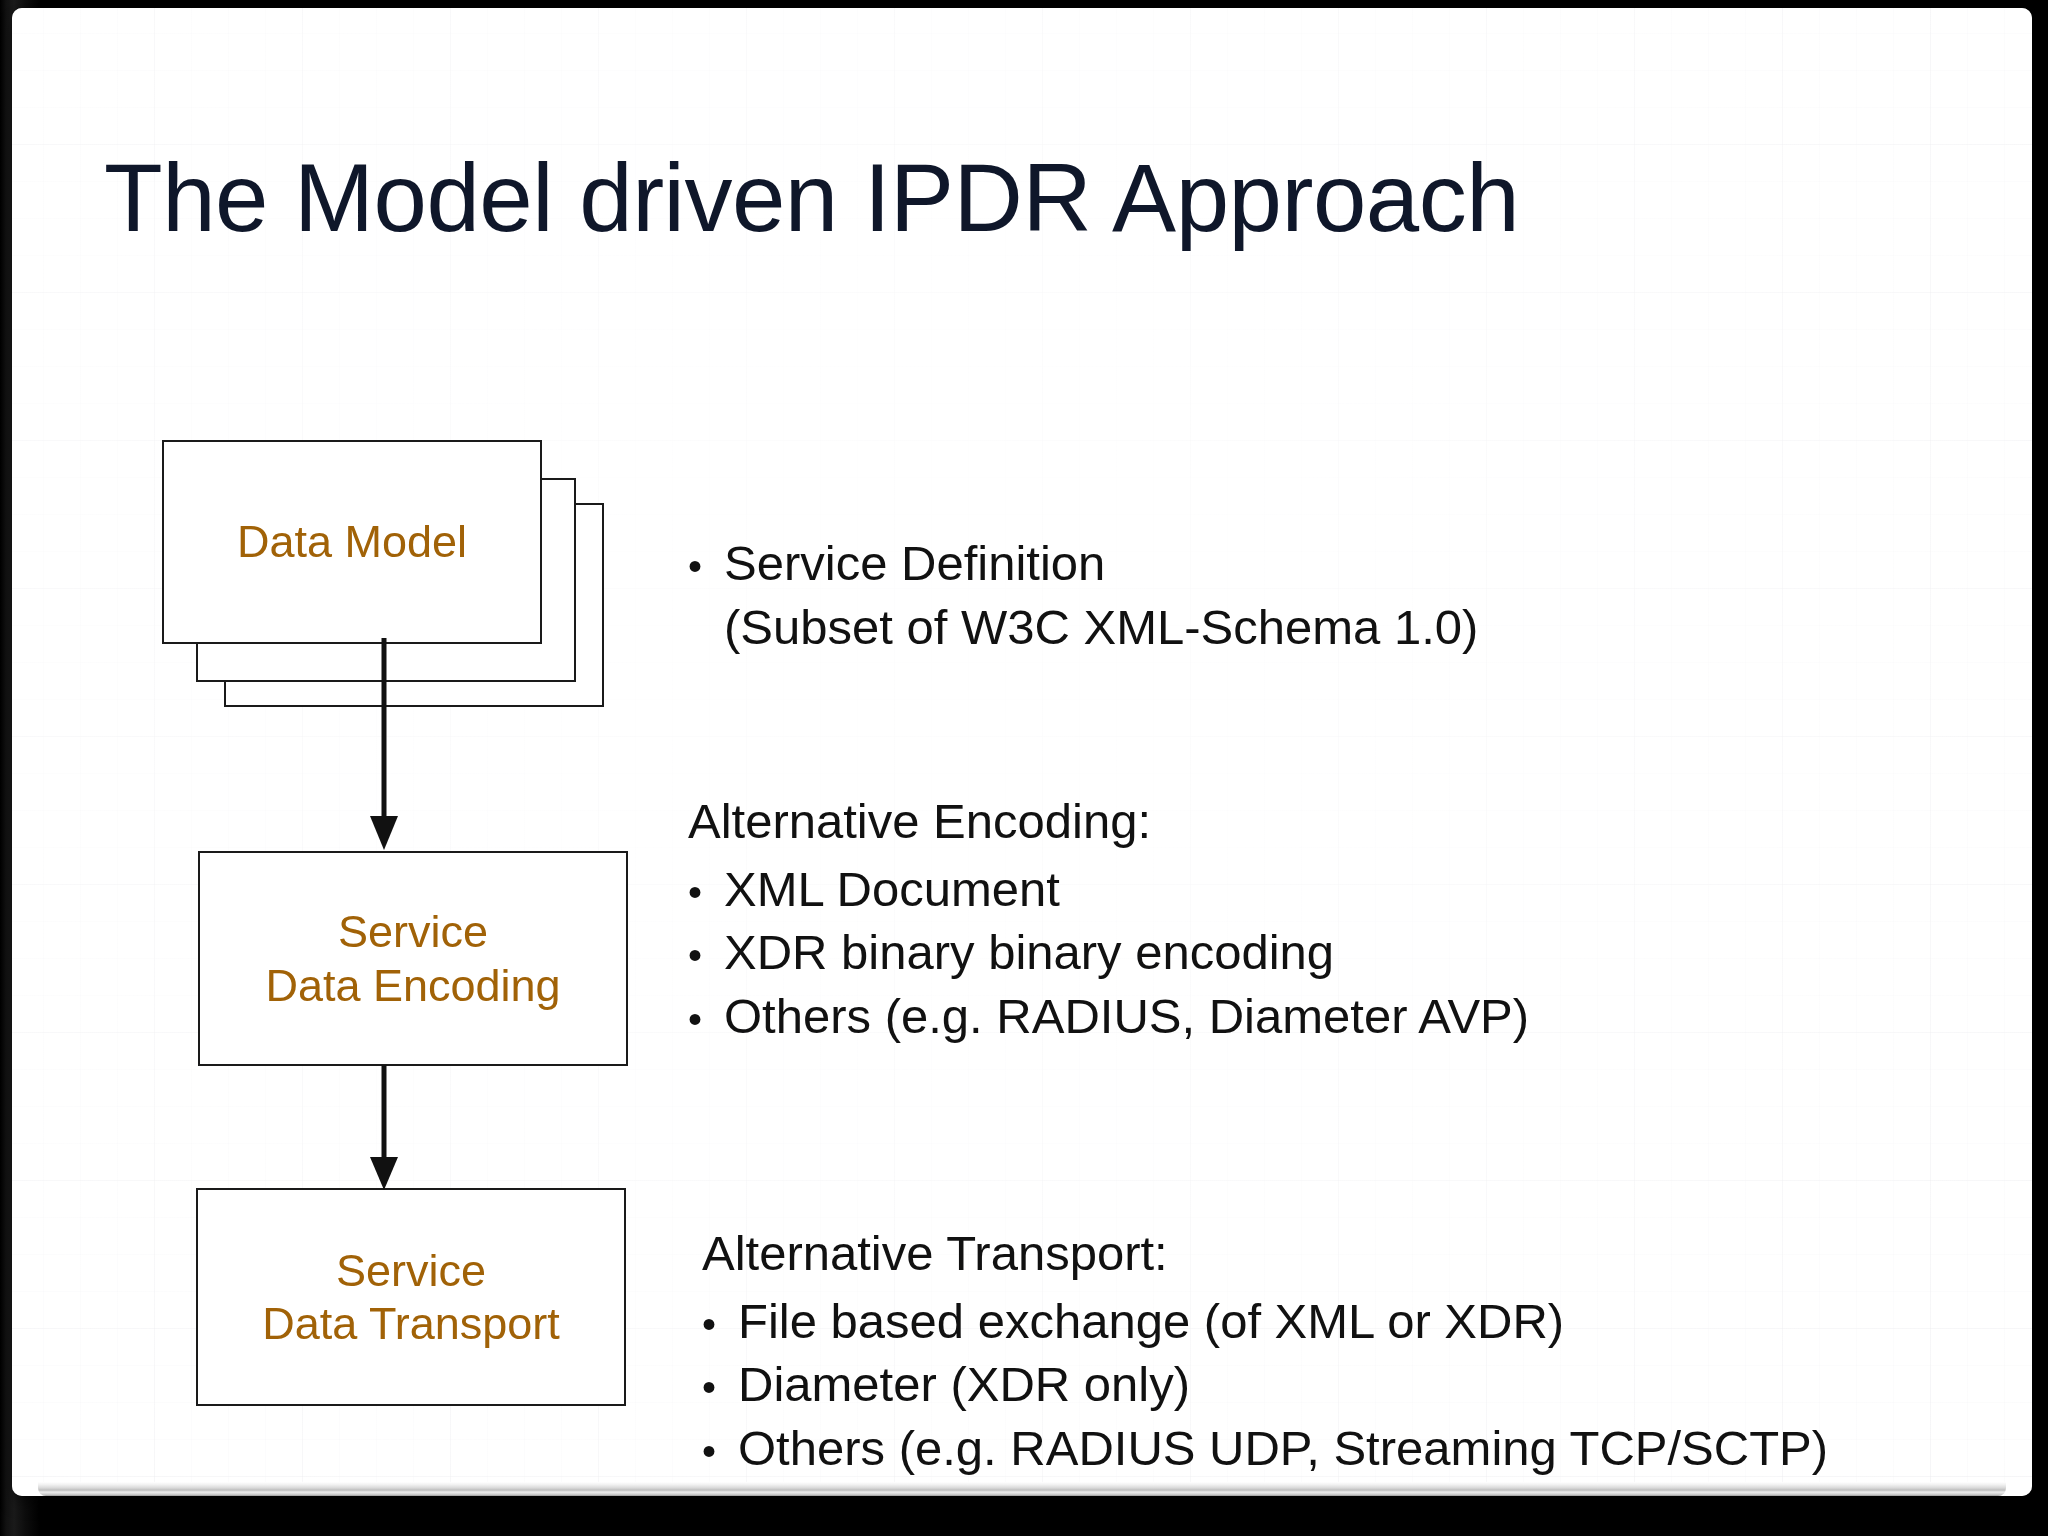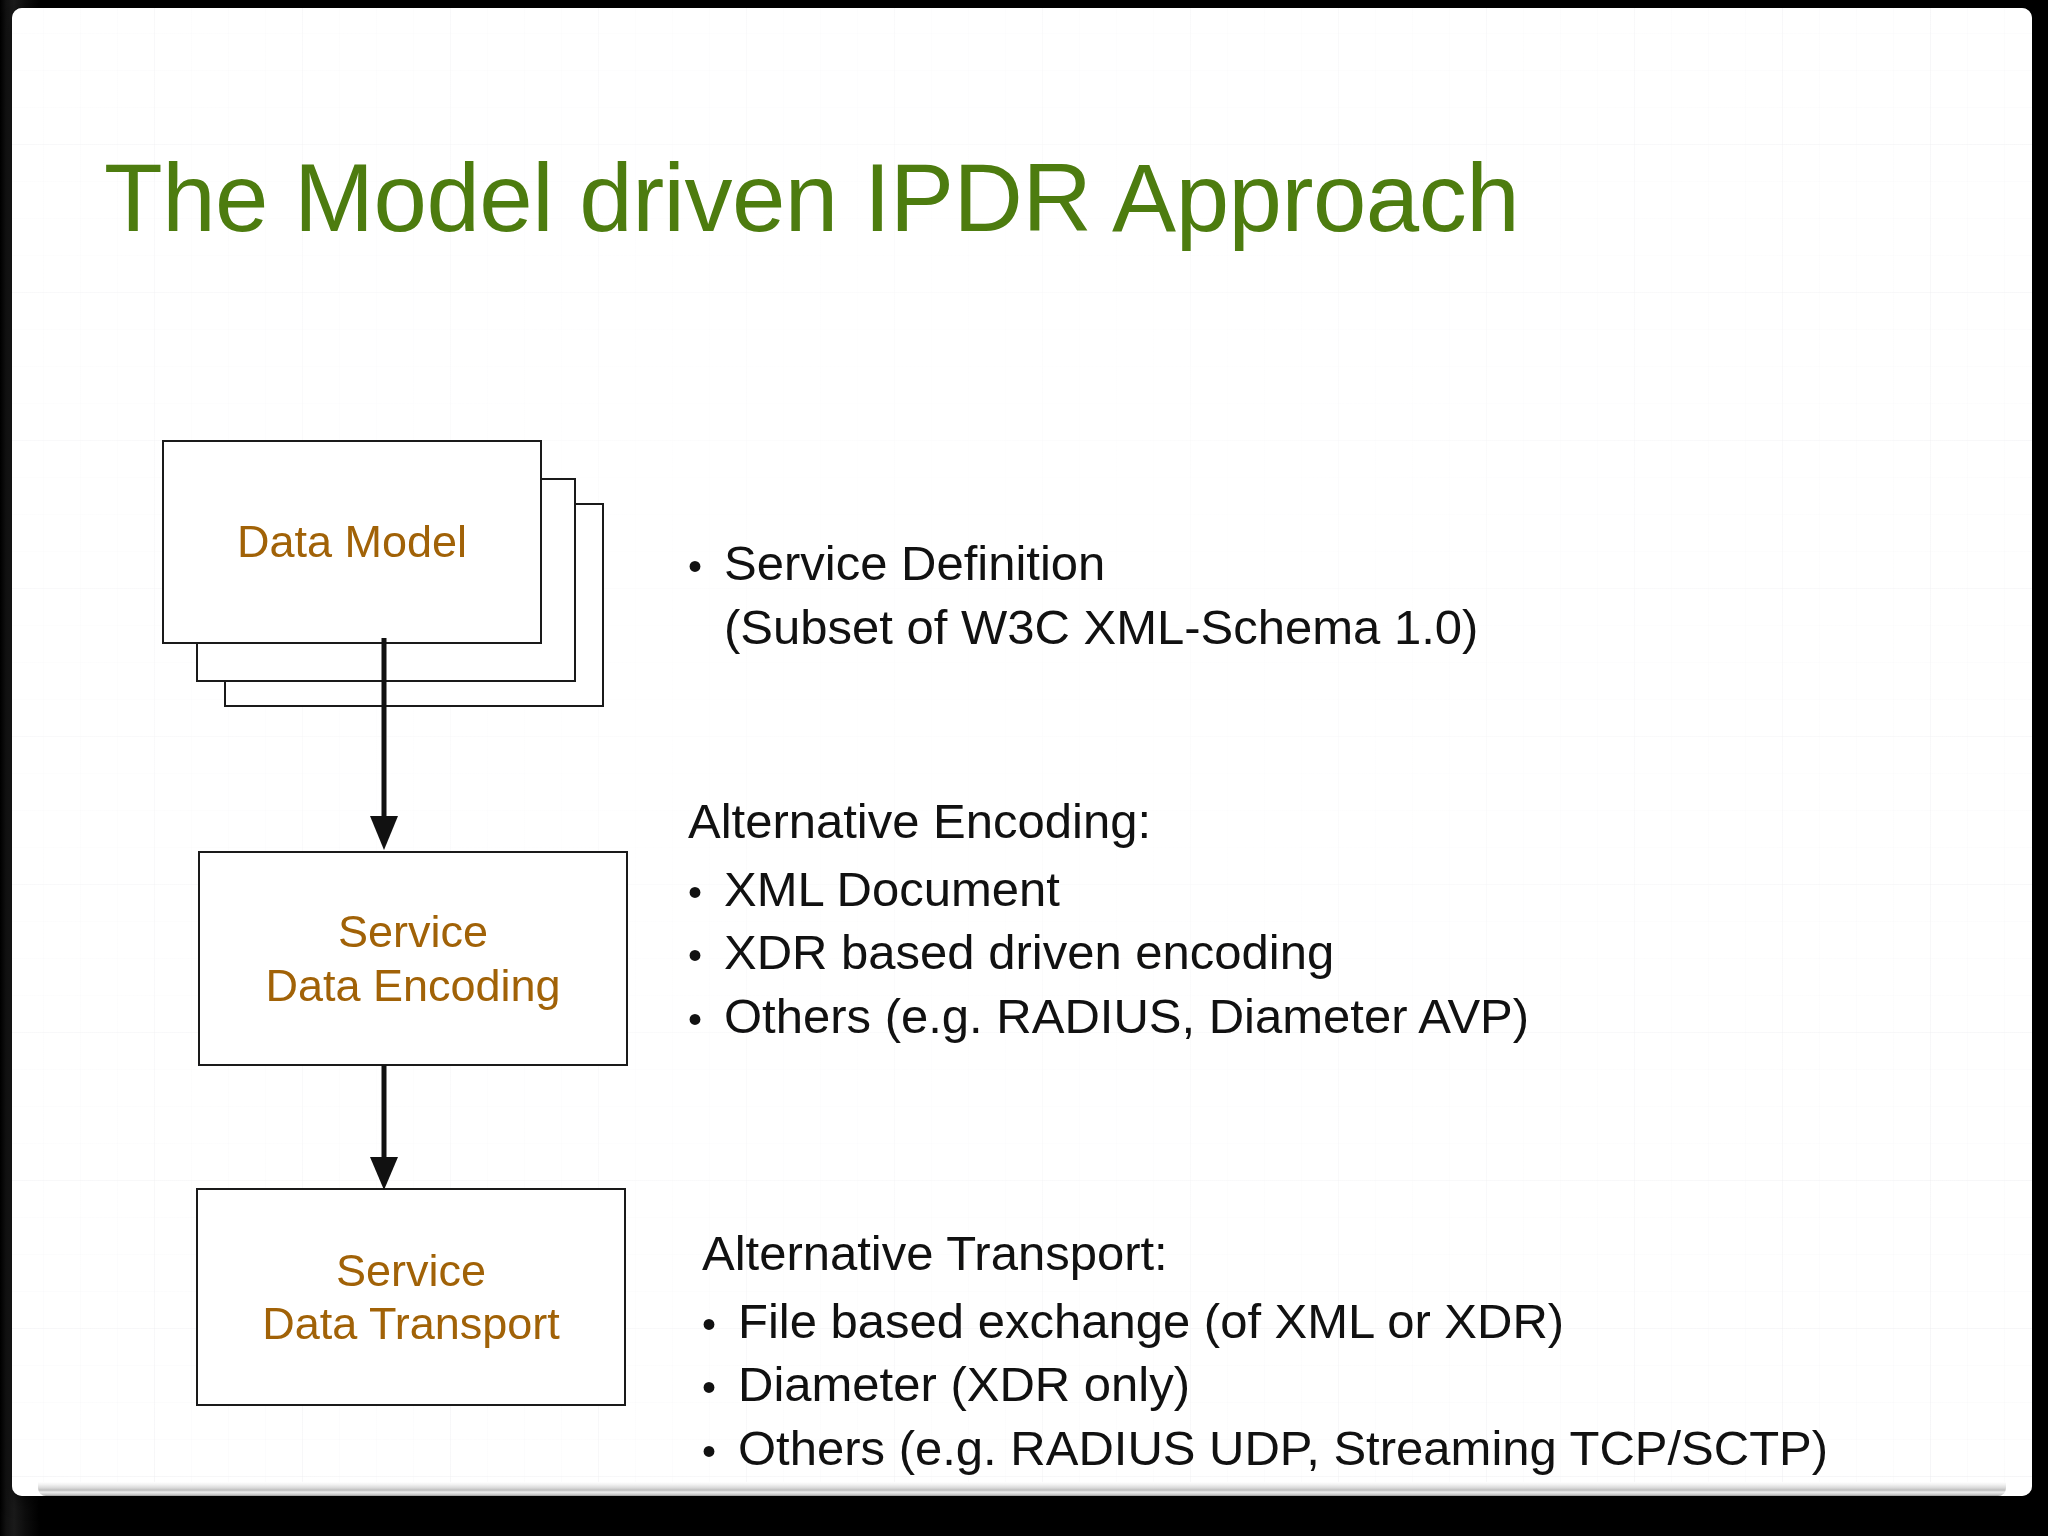--- a/index.html
+++ b/index.html
@@ -103,21 +103,21 @@
 
   
   #slide-title {
     position: absolute;
     left: 92px;
     top: 140px;
     width: 1840px;
     font-size: 96px;
     line-height: 1.05;
     font-weight: 400;
-    color: #4d7c0f;
+    color: #0f172a;
     letter-spacing: -0.5px;
     white-space: nowrap;
   }
 
   
   #diagram {
     position: absolute;
     left: 0;
     top: 0;
     width: 640px;
@@ -286,21 +286,21 @@
       <div class="text-block" id="block-alt-encoding">
         <div class="block-heading">
           <span class="underlined">Alternative Encoding</span><span>:</span>
         </div>
         <div class="bullet-line">
           <span class="bullet-dot">•</span>
           <span>XML Document</span>
         </div>
         <div class="bullet-line">
           <span class="bullet-dot">•</span>
-          <span>XDR based driven encoding</span>
+          <span>XDR binary binary encoding</span>
         </div>
         <div class="bullet-line">
           <span class="bullet-dot">•</span>
           <span>Others (e.g. RADIUS, Diameter AVP)</span>
         </div>
       </div>
 
       <div class="text-block" id="block-alt-transport">
         <div class="block-heading">
           <span class="underlined">Alternative Transport</span><span>:</span>

